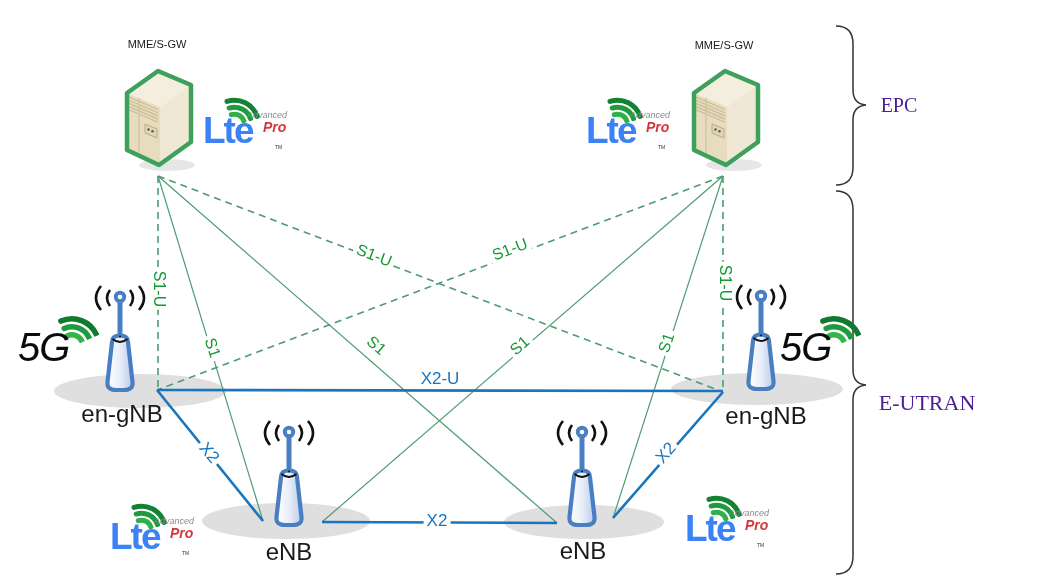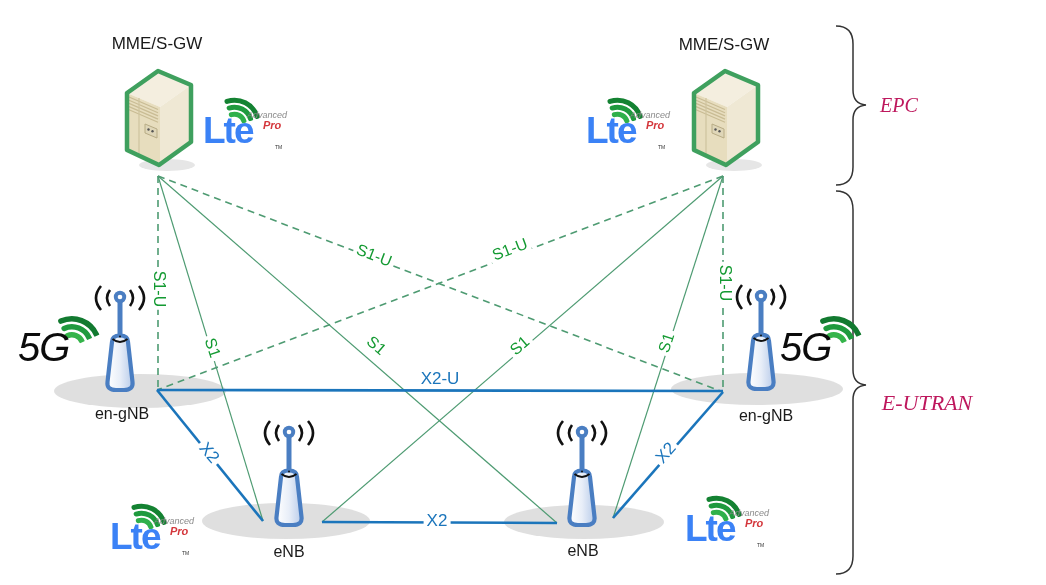--- a/index.html
+++ b/index.html
@@ -1,37 +1,37 @@
 <!DOCTYPE html>
 <html><head>
 <meta charset="utf-8">
 <style>
   html,body{margin:0;padding:0;background:#fff;}
   #stage{position:relative;width:1046px;height:585px;background:#fff;overflow:hidden;
          font-family:"Liberation Sans",sans-serif;}
   #stage svg.base{position:absolute;left:0;top:0;}
   
   .node-lbl{position:absolute;transform:translate(-50%,-50%);color:#1a1a1a;
-            font-size:16px;white-space:nowrap;}
-  .mme-lbl{font-size:17px;text-align:right;}
+            font-size:24px;white-space:nowrap;}
+  .mme-lbl{font-size:11px;text-align:right;}
   
   .if-lbl{position:absolute;font-size:16px;white-space:nowrap;background:#fff;
           padding:0 3px;line-height:1.05;
           transform:translate(-50%,-50%) rotate(var(--r,0deg));}
   .if-green{color:#149A32;}
   .if-blue{color:#1B75BB;font-size:17px;}
   
   .region-lbl{position:absolute;transform:translate(-50%,-50%);
-              font-family:"Liberation Serif",serif;font-style:italic;color:#be185d;}
+              font-family:"Liberation Serif",serif;color:#4c1d95;}
   
   .lte-logo{position:absolute;width:86px;height:66px;}
   .lte-name{position:absolute;left:0;top:20px;font-weight:bold;font-size:37px;
             letter-spacing:-2px;color:#3b82f6;line-height:1;}
   .lte-adv{position:absolute;left:44px;top:18px;font-size:9px;font-style:italic;color:#8a8a8a;text-align:center;}
-  .lte-pro{position:absolute;left:60px;top:27px;font-size:11px;font-style:italic;
+  .lte-pro{position:absolute;left:60px;top:27px;font-size:14px;font-style:italic;
            font-weight:bold;color:#D4373C;text-align:center;}
   .lte-tm{position:absolute;left:72px;top:52px;font-size:5px;color:#333;}
   .lte-arcs{position:absolute;left:22px;top:-4px;}
   
   .fiveg-logo{position:absolute;width:92px;height:68px;}
   .fiveg-name{position:absolute;left:0;top:22px;font-weight:normal;font-style:italic;
               font-size:40px;color:#0b0b0b;line-height:1;letter-spacing:-1px;}
   .fiveg-arcs{position:absolute;left:40px;top:-2px;}
   .tower{position:absolute;width:90px;height:115px;}
   .server{position:absolute;width:86px;height:104px;}

